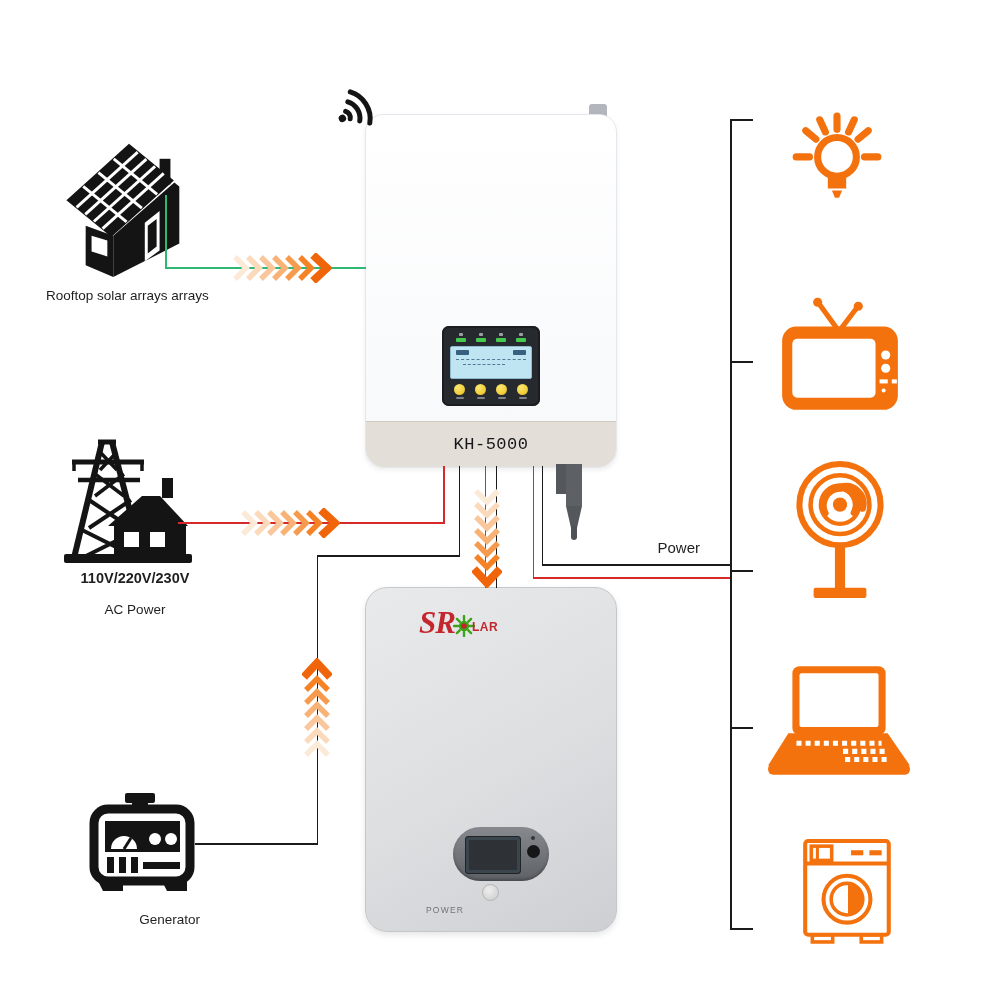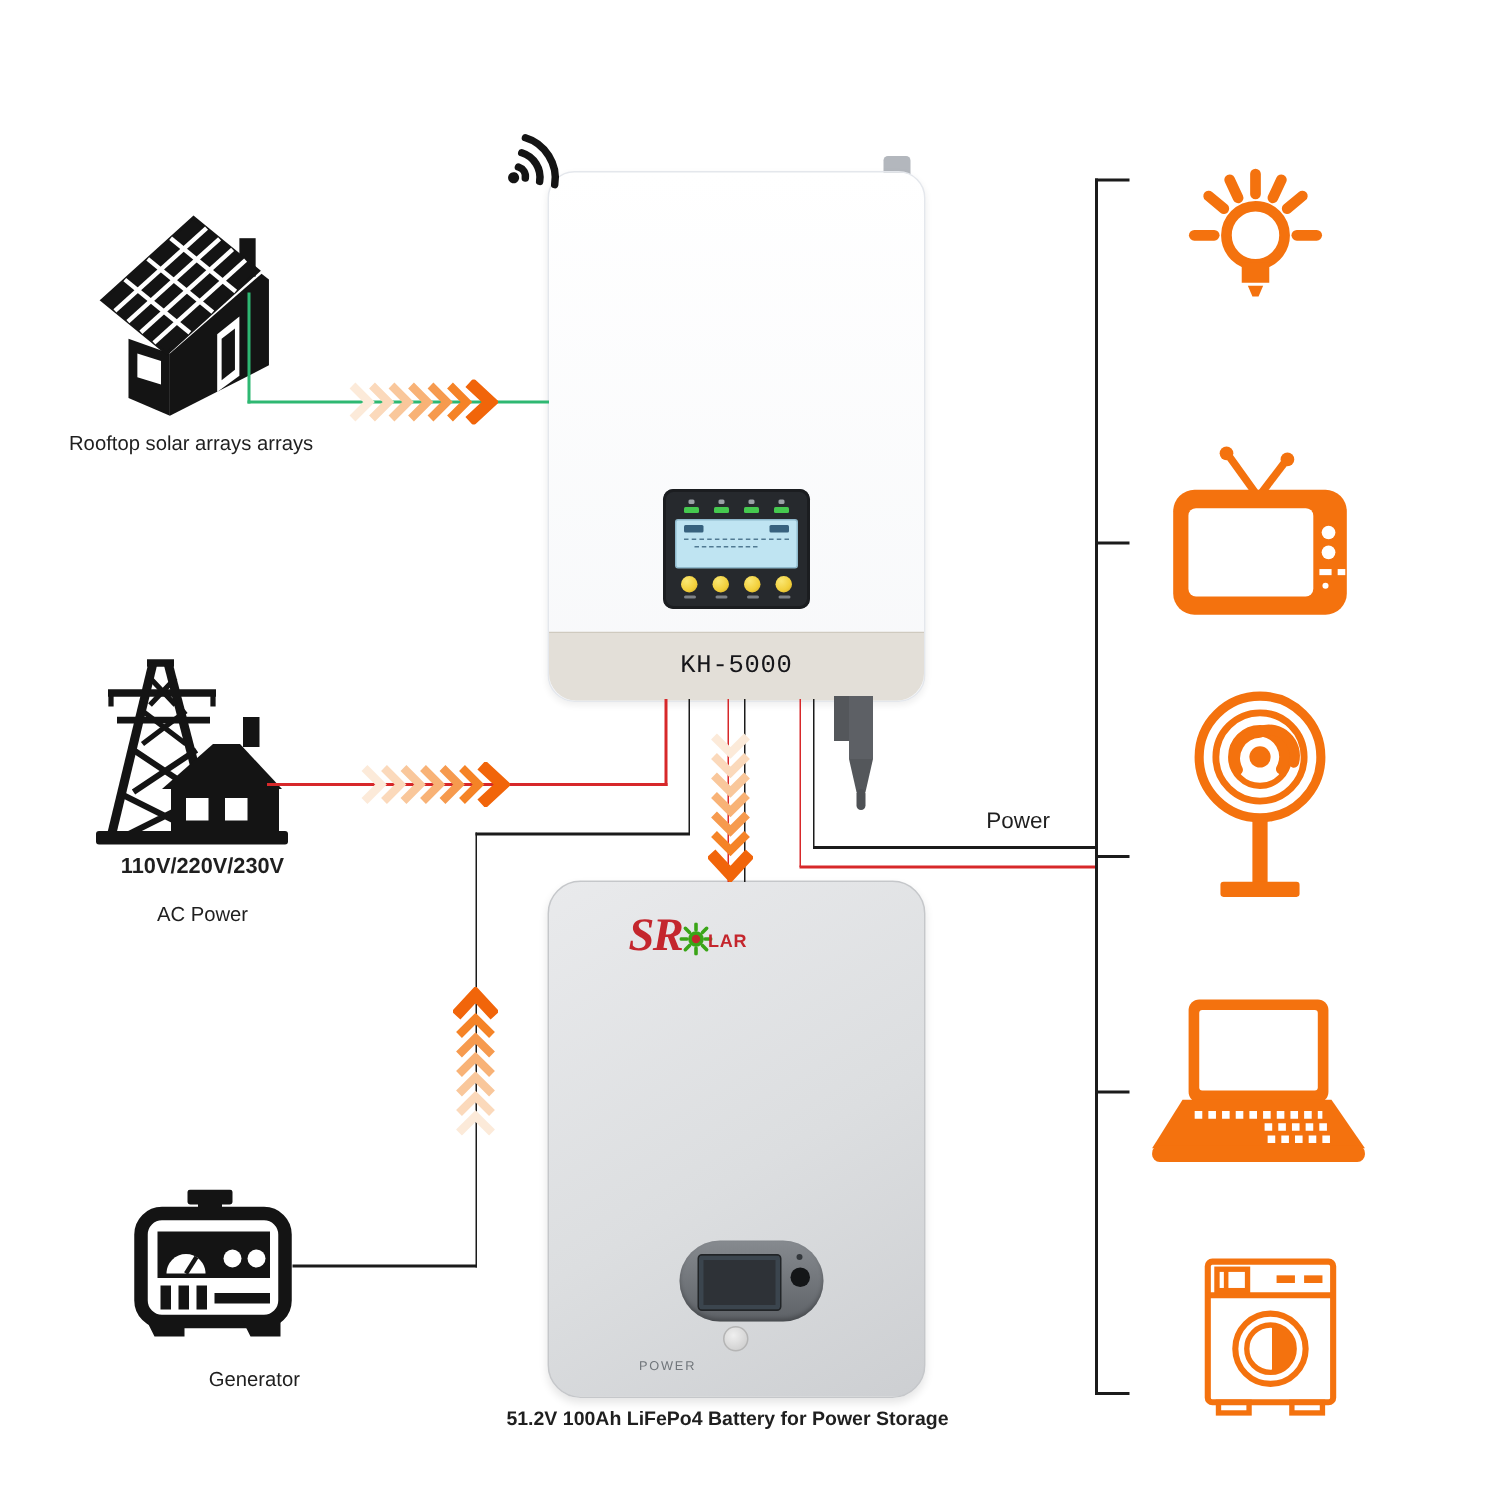--- a/index.html
+++ b/index.html
@@ -228,21 +228,20 @@
       <span class="lar">LAR</span>
     </div>
     <div class="pod">
       <div class="pod-screen"></div>
       <div class="pod-dot"></div>
       <div class="pod-btn"></div>
     </div>
     <div class="pwr-btn"></div>
     <div class="pwr-lbl">POWER</div>
   </div>
-  <div class="lbl" style="left:280px;top:938px;width:410px;text-align:center;font-size:13px;font-weight:600;">51.2V 100Ah LiFePo4 Battery for Power Storage</div>
 
   <div class="ln green" style="left:165px;top:195px;width:2px;height:74px;"></div>
   <div class="ln green" style="left:165px;top:267px;width:201px;height:2px;"></div>
 
   <div class="ln red" style="left:178px;top:522px;width:267px;height:2px;"></div>
   <div class="ln red" style="left:443px;top:466px;width:2px;height:58px;"></div>
 
   <div class="ln" style="left:195px;top:843px;width:123px;height:1.5px;"></div>
   <div class="ln" style="left:316.5px;top:555px;width:1.5px;height:290px;"></div>
   <div class="ln" style="left:317px;top:555px;width:143px;height:1.5px;"></div>

